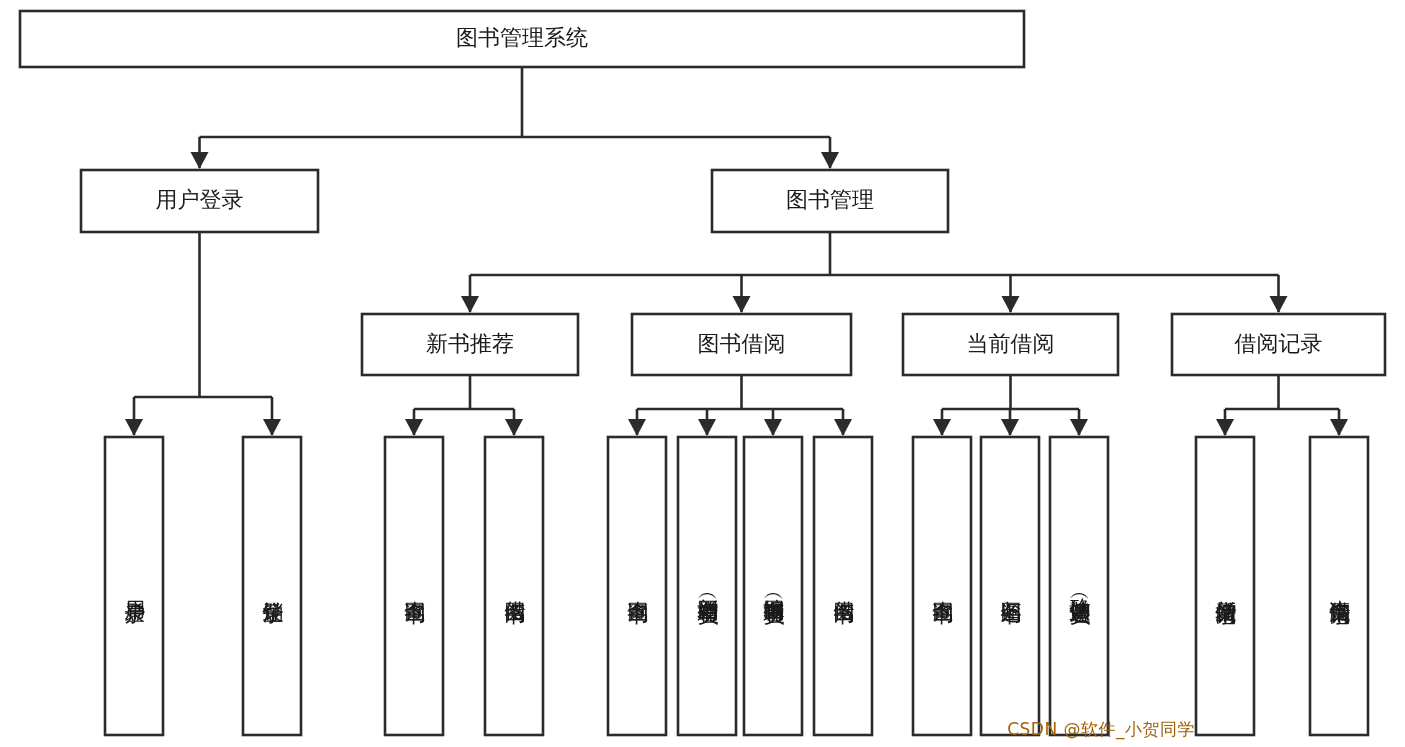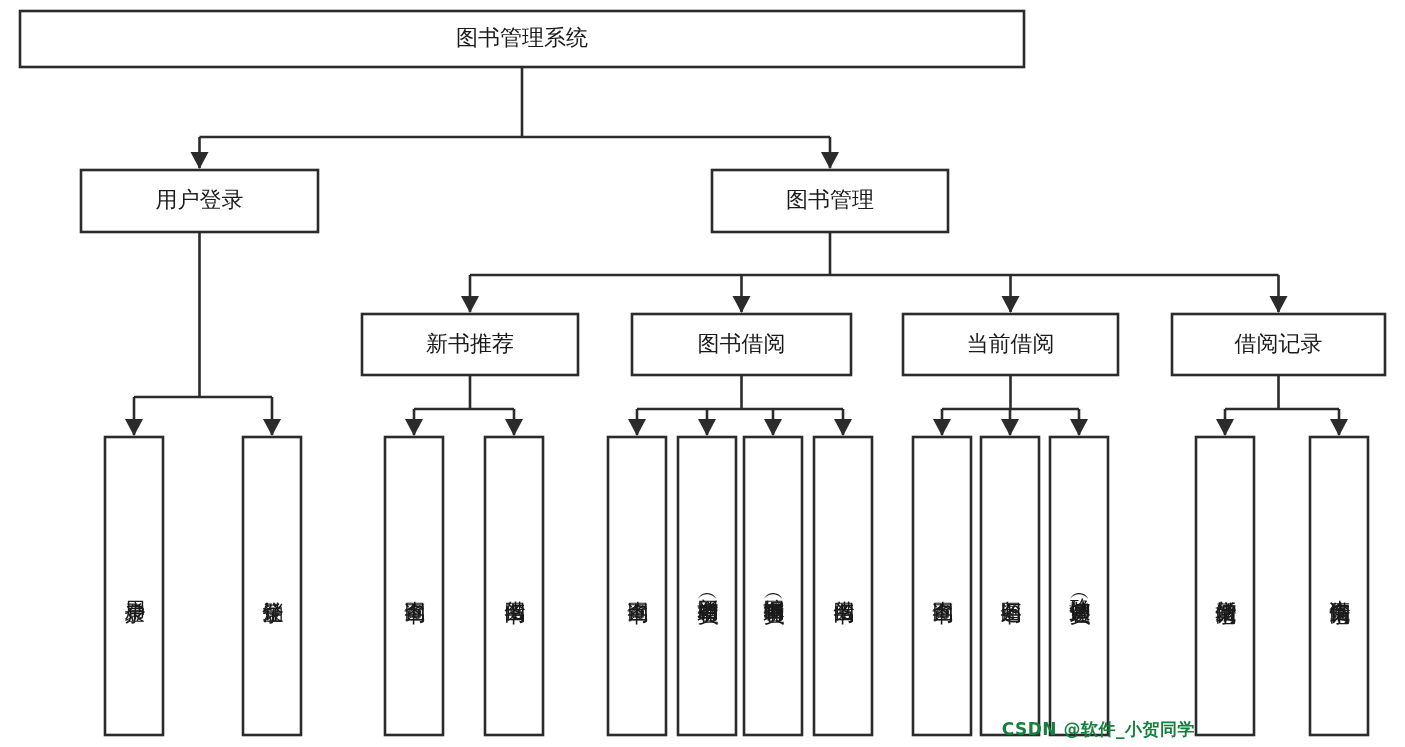--- a/index.html
+++ b/index.html
@@ -57,25 +57,24 @@
   .arrowhead {
     fill: #2b2b2b;
     stroke: none;
   }
   .watermark {
     position: absolute;
     right: 12px;
     bottom: 6px;
     font-family: "DejaVu Sans", "Liberation Sans", sans-serif;
     font-size: 17px;
-    color: #15803d;
+    color: #a16207;
     white-space: nowrap;
     pointer-events: none;
     letter-spacing: 0.5px;
-    font-weight: bold;
   }
 </style>
 </head>
 <body>
 
 <div id="diagram-root">
 
   <svg class="flow" viewBox="0 0 1405 747" xmlns="http://www.w3.org/2000/svg">
     <g id="connector-layer">
         <line x1="522" y1="67" x2="522" y2="137" class="connector"></line>

